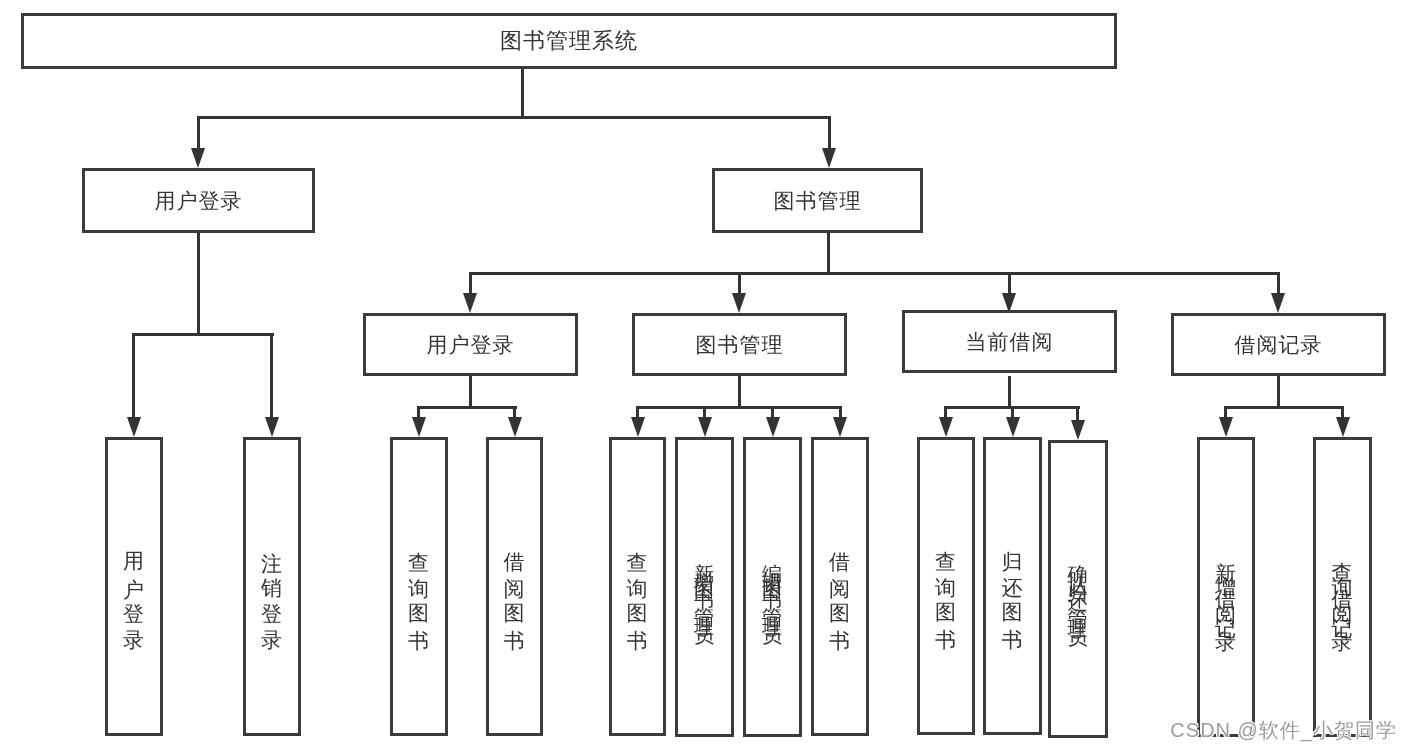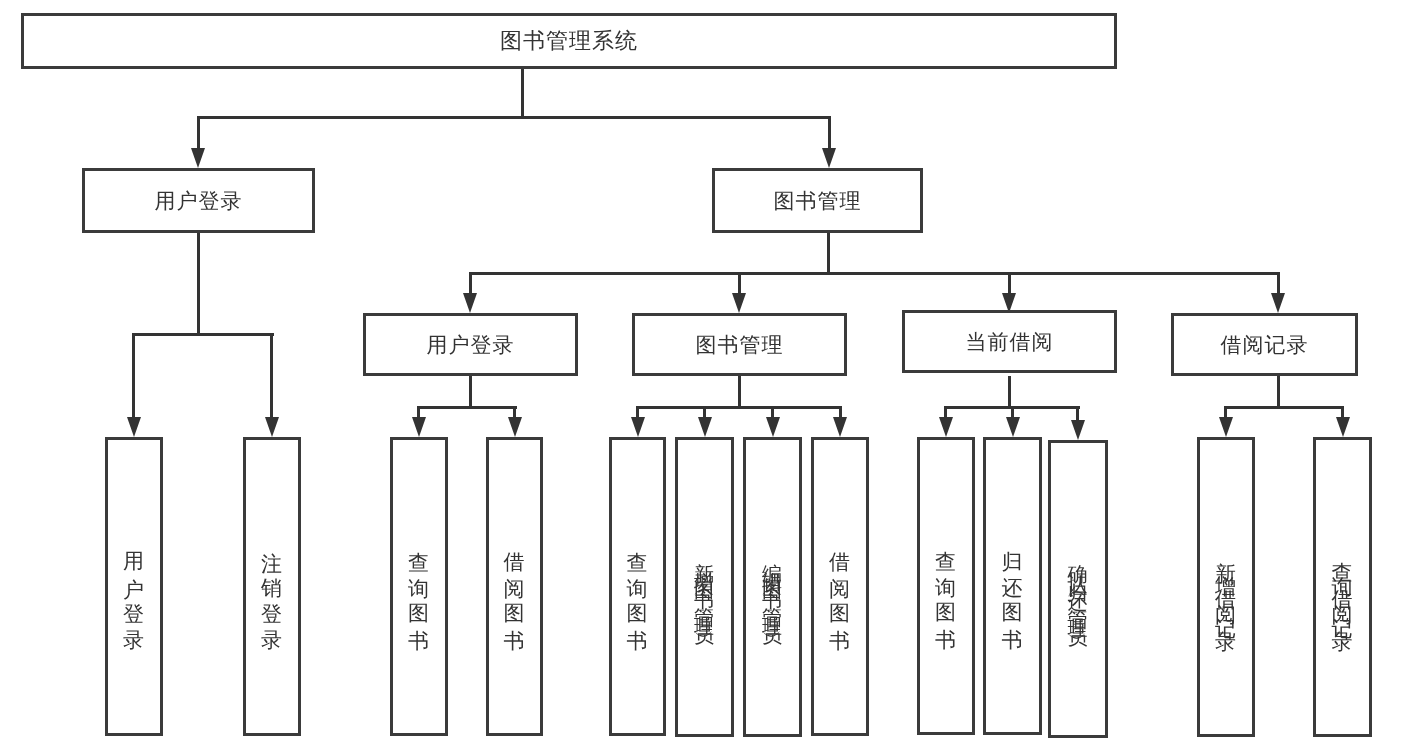--- a/index.html
+++ b/index.html
@@ -53,21 +53,21 @@
 
   <div class="node" style="left:363px;top:313px;width:215px;height:63px">
     <span>用户登录</span>
   </div>
   <div class="node" style="left:632px;top:313px;width:215px;height:63px">
     <span>图书管理</span>
   </div>
   <div class="node" style="left:902px;top:310px;width:215px;height:63px">
     <span>当前借阅</span>
   </div>
-  <div class="node" style="left:1171px;top:313px;width:187px;height:63px">
+  <div class="node" style="left:1171px;top:313px;width:215px;height:63px">
     <span>借阅记录</span>
   </div>
 
   <div class="leaf" style="left:105px;width:58px">
     <span class="vtext sp4">用户登录</span>
   </div>
   <div class="leaf" style="left:243px;width:58px">
     <span class="vtext sp4">注销登录</span>
   </div>
   <div class="leaf" style="left:390px;width:58px">
@@ -156,14 +156,15 @@
   <div class="vl" style="left:1076px;top:406px;height:15px"></div>
   <div class="arr" style="left:1071px;top:420px"></div>
 
   <div class="vl" style="left:1277px;top:376px;height:33px"></div>
   <div class="hl" style="left:1224px;top:406px;width:120px"></div>
   <div class="vl" style="left:1224px;top:406px;height:13px"></div>
   <div class="arr" style="left:1219px;top:417px"></div>
   <div class="vl" style="left:1341px;top:406px;height:13px"></div>
   <div class="arr" style="left:1336px;top:417px"></div>
 
+  <div class="watermark">CSDN @软件_小贺同学</div>
 
 </div>
 
 </body></html>

